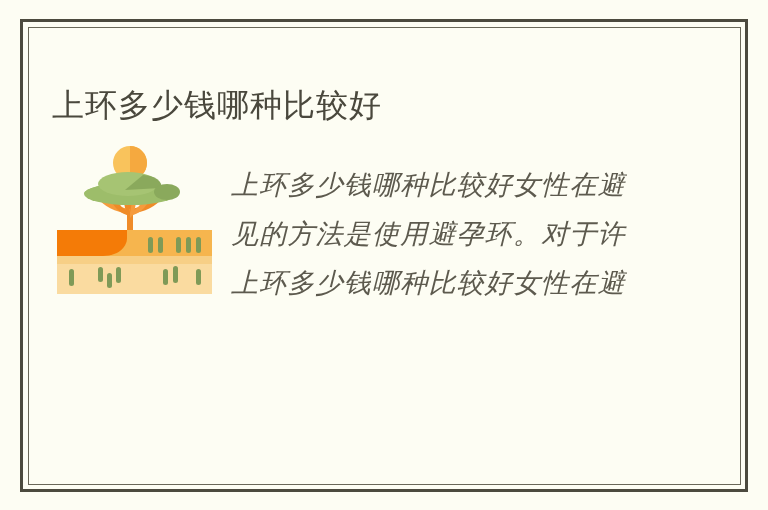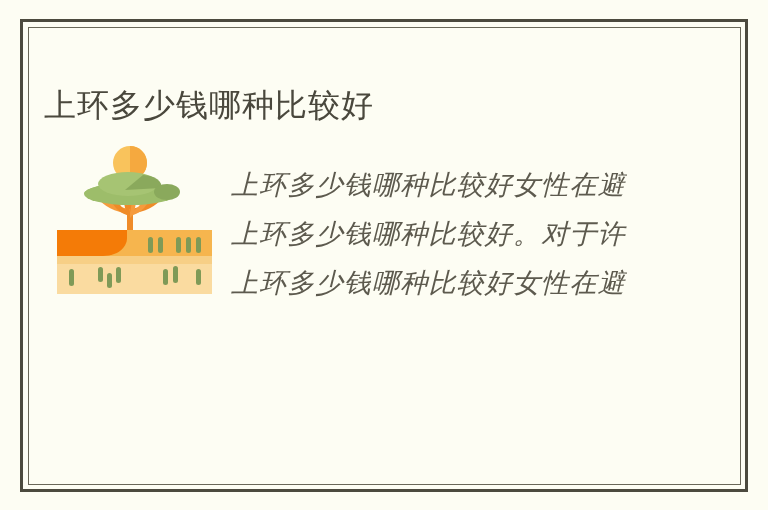--- a/index.html
+++ b/index.html
@@ -40,21 +40,21 @@
     width: 713px;
     height: 458px;
     border: 1px solid #6a6758;
     box-sizing: border-box;
     pointer-events: none;
   }
 
   
   .page-title {
     position: absolute;
-    left: 44px;
+    left: 52px;
     top: 62px;
     font-size: 32px;
     line-height: 44px;
     letter-spacing: 1px;
     color: #4a483d;
     font-family: "DejaVu Sans", "Liberation Sans", sans-serif;
     font-weight: 500;
     white-space: nowrap;
   }
 
@@ -142,17 +142,17 @@
         <rect x="59" y="125" width="5" height="16" rx="2.5"></rect>
         <rect x="106" y="127" width="5" height="16" rx="2.5"></rect>
         <rect x="116" y="124" width="5" height="17" rx="2.5"></rect>
         <rect x="139" y="127" width="5" height="16" rx="2.5"></rect>
       </g>
     </svg>
   </div>
 
   <div class="article-body">
     <span class="line">上环多少钱哪种比较好女性在避</span>
-    <span class="line">上环多少钱哪种比较好。对于许</span>
+    <span class="line">见的方法是使用避孕环。对于许</span>
     <span class="line">上环多少钱哪种比较好女性在避</span>
   </div>
 
 </div>
 
 </body></html>

